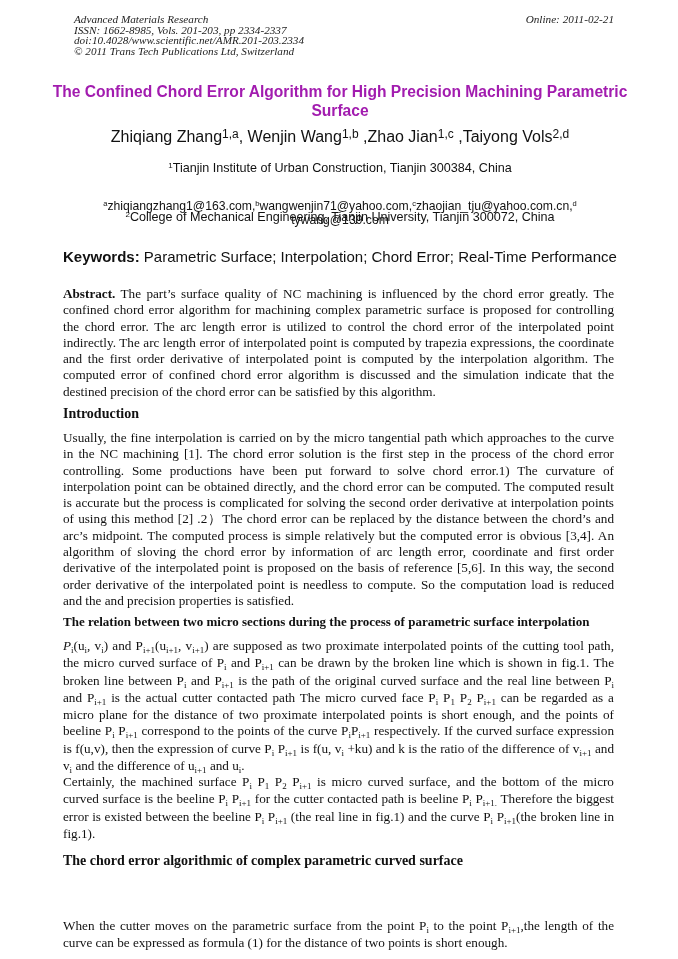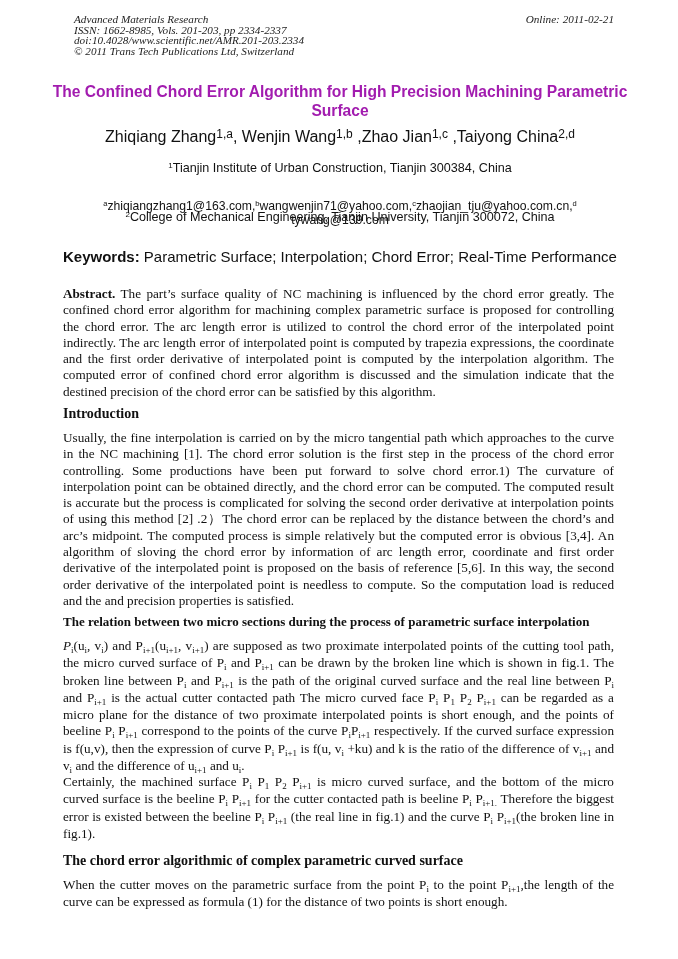--- a/index.html
+++ b/index.html
@@ -29,21 +29,21 @@
   <div>Advanced Materials Research</div>
   <div>ISSN: 1662-8985, Vols. 201-203, pp 2334-2337</div>
   <div>doi:10.4028/www.scientific.net/AMR.201-203.2334</div>
   <div>© 2011 Trans Tech Publications Ltd, Switzerland</div>
 </div>
 <div class="online">Online: 2011-02-21</div>
 
 <div class="title">The Confined Chord Error Algorithm for High Precision Machining Parametric Surface</div>
 
 <div class="authors">
-  <span>Zhiqiang Zhang</span><sup>1,a</sup><span>, </span><span>Wenjin Wang</span><sup>1,b</sup><span> ,</span><span>Zhao Jian</span><sup>1,c</sup><span> ,</span><span>Taiyong China</span><sup>2,d</sup>
+  <span>Zhiqiang Zhang</span><sup>1,a</sup><span>, </span><span>Wenjin Wang</span><sup>1,b</sup><span> ,</span><span>Zhao Jian</span><sup>1,c</sup><span> ,</span><span>Taiyong Vols</span><sup>2,d</sup>
 </div>
 
 <div class="aff" style="top:161px;">
   <sup>1</sup><span>Tianjin Institute of Urban Construction, Tianjin 300384, China</span>
 </div>
 <div class="aff" style="top:186px;margin-top:24px;">
   <sup>2</sup><span>College of Mechanical Engineering, Tianjin University, Tianjin 300072, China</span>
 </div>
 
 <div class="emails">
@@ -60,13 +60,13 @@
 
 <div class="h" style="top:406px;">Introduction</div>
 <div class="body" style="top:430px;">Usually, the fine interpolation is carried on by the micro tangential path which approaches to the curve in the NC machining [1]. The chord error solution is the first step in the process of the chord error controlling. Some productions have been put forward to solve chord error.1) The curvature of interpolation point can be obtained directly, and the chord error can be computed. The computed result is accurate but the process is complicated for solving the second order derivative at interpolation points of using this method [2] .2）The chord error can be replaced by the distance between the chord’s and arc’s midpoint. The computed process is simple relatively but the computed error is obvious [3,4]. An algorithm of sloving the chord error by information of arc length error, coordinate and first order derivative of the interpolated point is proposed on the basis of reference [5,6]. In this way, the second order derivative of the interpolated point is needless to compute. So the computation load is reduced and the and precision properties is satisfied.</div>
 
 <div class="h" style="top:614px; font-size:13px;">The relation between two micro sections during the process of parametric surface interpolation</div>
 <div class="body" style="top:638px;"><i>P</i><sub>i</sub><span>(u</span><sub>i</sub><span>, v</span><sub>i</sub><span>) and P</span><sub>i+1</sub><span>(u</span><sub>i+1</sub><span>, v</span><sub>i+1</sub><span>) are supposed as two proximate interpolated points of the cutting tool path, the micro curved surface of P</span><sub>i</sub><span> and P</span><sub>i+1</sub><span> can be drawn by the broken line which is shown in fig.1. The broken line between P</span><sub>i</sub><span> and P</span><sub>i+1</sub><span> is the path of the original curved surface and the real line between P</span><sub>i</sub><span> and P</span><sub>i+1</sub><span> is the actual cutter contacted path The micro curved face P</span><sub>i</sub><span> P</span><sub>1</sub><span> P</span><sub>2</sub><span> P</span><sub>i+1</sub><span> can be regarded as a micro plane for the distance of two proximate interpolated points is short enough, and the points of beeline P</span><sub>i</sub><span> P</span><sub>i+1</sub><span> correspond to the points of the curve P</span><sub>i</sub><span>P</span><sub>i+1</sub><span> respectively. If the curved surface expression is f(u,v), then the expression of curve P</span><sub>i</sub><span> P</span><sub>i+1</sub><span> is f(u, v</span><sub>i</sub><span> +ku) and k is the ratio of the difference of v</span><sub>i+1</sub><span> and v</span><sub>i</sub><span> and the difference of u</span><sub>i+1</sub><span> and u</span><sub>i</sub><span>.</span></div>
 
 <div class="body" style="top:774px;"><span>Certainly, the machined surface P</span><sub>i</sub><span> P</span><sub>1</sub><span> P</span><sub>2</sub><span> P</span><sub>i+1</sub><span> is micro curved surface, and the bottom of the micro curved surface is the beeline P</span><sub>i</sub><span> P</span><sub>i+1</sub><span> for the cutter contacted path is beeline P</span><sub>i</sub><span> P</span><sub>i+1.</sub><span> Therefore the biggest error is existed between the beeline P</span><sub>i</sub><span> P</span><sub>i+1</sub><span> (the real line in fig.1) and the curve P</span><sub>i</sub><span> P</span><sub>i+1</sub><span>(the broken line in fig.1).</span></div>
 
 <div class="h" style="top:853px;">The chord error algorithmic of complex parametric curved surface</div>
-<div class="body" style="top:877px;"><span>When the cutter moves on the parametric surface from the point P</span><sub>i</sub><span> to the point P</span><sub>i+1</sub><span>,the length of the curve can be expressed as formula (1) for the distance of two points is short enough.</span></div>
+<div class="body" style="top:918px;"><span>When the cutter moves on the parametric surface from the point P</span><sub>i</sub><span> to the point P</span><sub>i+1</sub><span>,the length of the curve can be expressed as formula (1) for the distance of two points is short enough.</span></div>
 
 </body></html>

